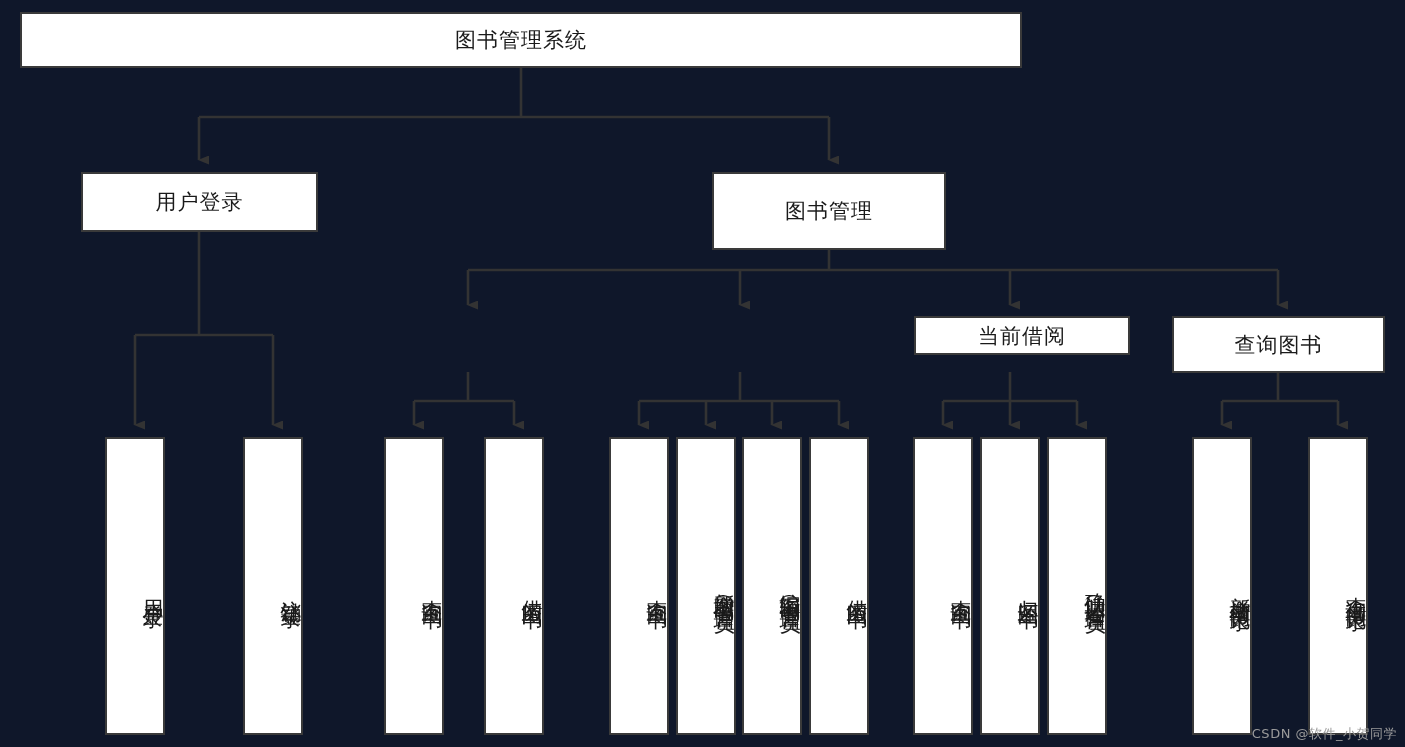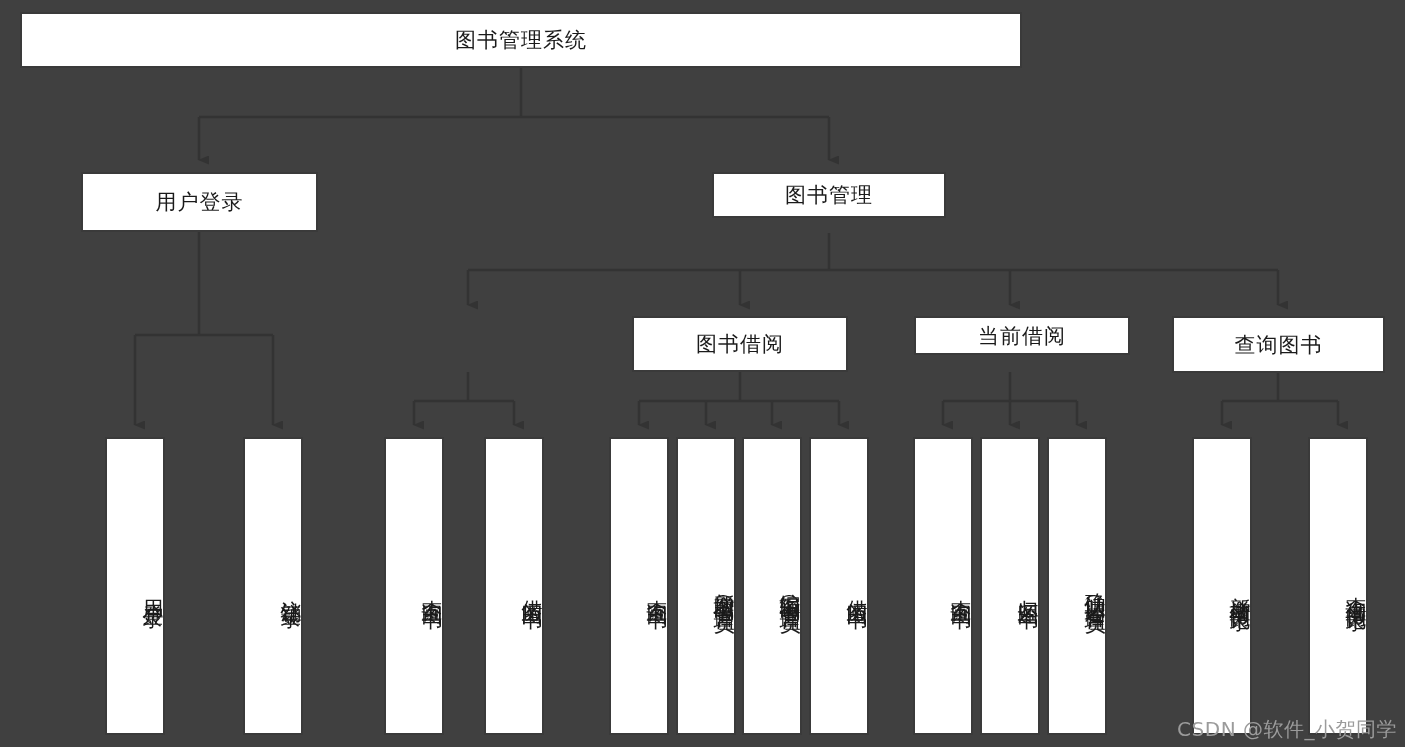--- a/index.html
+++ b/index.html
@@ -4,21 +4,21 @@
 <style>
   html, body {
     margin: 0;
     padding: 0;
     background: #ffffff;
   }
   #page {
     position: relative;
     width: 1405px;
     height: 747px;
-    background: #404040;
+    background: #0f172a;
     font-family: "DejaVu Sans", "Liberation Sans", sans-serif;
     overflow: hidden;
   }
   #connectors {
     position: absolute;
     left: 0;
     top: 0;
     width: 1405px;
     height: 747px;
     pointer-events: none;
@@ -48,21 +48,21 @@
     justify-content: center;
   }
   .node .label {
     display: block;
     white-space: nowrap;
   }
   #watermark {
     position: absolute;
     right: 8px;
     bottom: 4px;
-    font-size: 20px;
+    font-size: 13px;
     color: #9b9b9b;
     white-space: nowrap;
     letter-spacing: 0.5px;
   }
 </style>
 </head>
 <body>
 
 <div id="page">
 
@@ -116,27 +116,24 @@
     </g>
   </svg>
 
   <div class="node horiz" style="left:20px; top:12px; width:1002px; height:56px;">
     <span class="label">图书管理系统</span>
   </div>
 
   <div class="node horiz" style="left:81px; top:172px; width:237px; height:60px;">
     <span class="label">用户登录</span>
   </div>
-  <div class="node horiz" style="left:712px; top:172px; width:234px; height:46px;font-family:Liberation Serif, serif;">
+  <div class="node horiz" style="left:712px; top:172px; width:234px; height:78px;font-family:Liberation Serif, serif;">
     <span class="label">图书管理</span>
   </div>
 
-  <div class="node horiz" style="left:632px; top:316px; width:216px; height:56px;">
-    <span class="label">图书借阅</span>
-  </div>
   <div class="node horiz" style="left:914px; top:316px; width:216px; height:39px;">
     <span class="label">当前借阅</span>
   </div>
   <div class="node horiz" style="left:1172px; top:316px; width:213px; height:57px;">
     <span class="label">查询图书</span>
   </div>
 
   <div class="node vert" style="left:105px; top:437px; width:60px; height:298px;">
     <span class="label">用户登录</span>
   </div>

